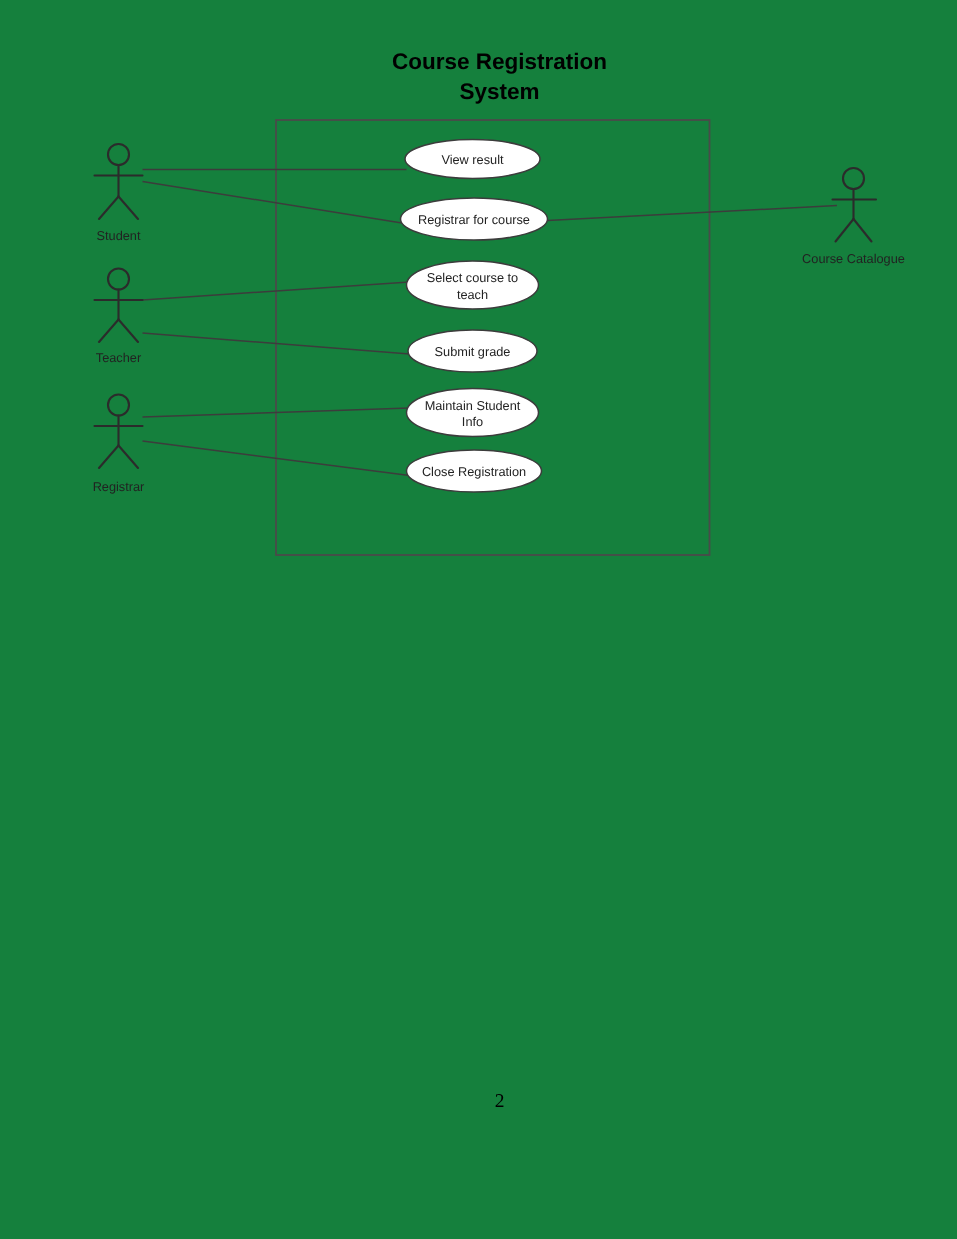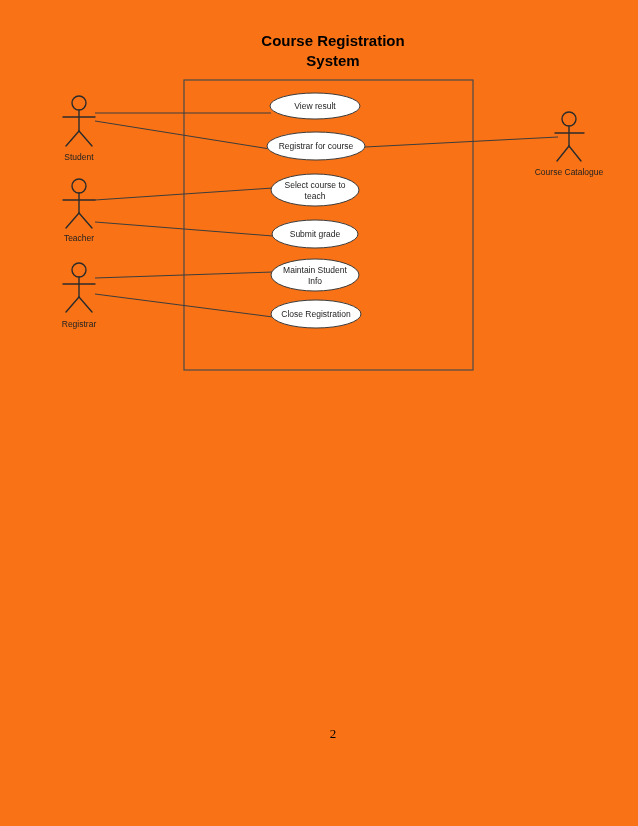--- a/index.html
+++ b/index.html
@@ -14,21 +14,21 @@
     position: relative;
     font-family: "Liberation Sans", sans-serif;
     overflow: hidden;
   }
   #page {
     position: absolute;
     left: 0;
     top: 0;
     width: 638px;
     height: 826px;
-    background: #f97316;
+    background: #15803d;
   }
   svg#diagram {
     position: absolute;
     left: 0;
     top: 0;
     width: 638px;
     height: 826px;
     display: block;
   }
   .title-text {

